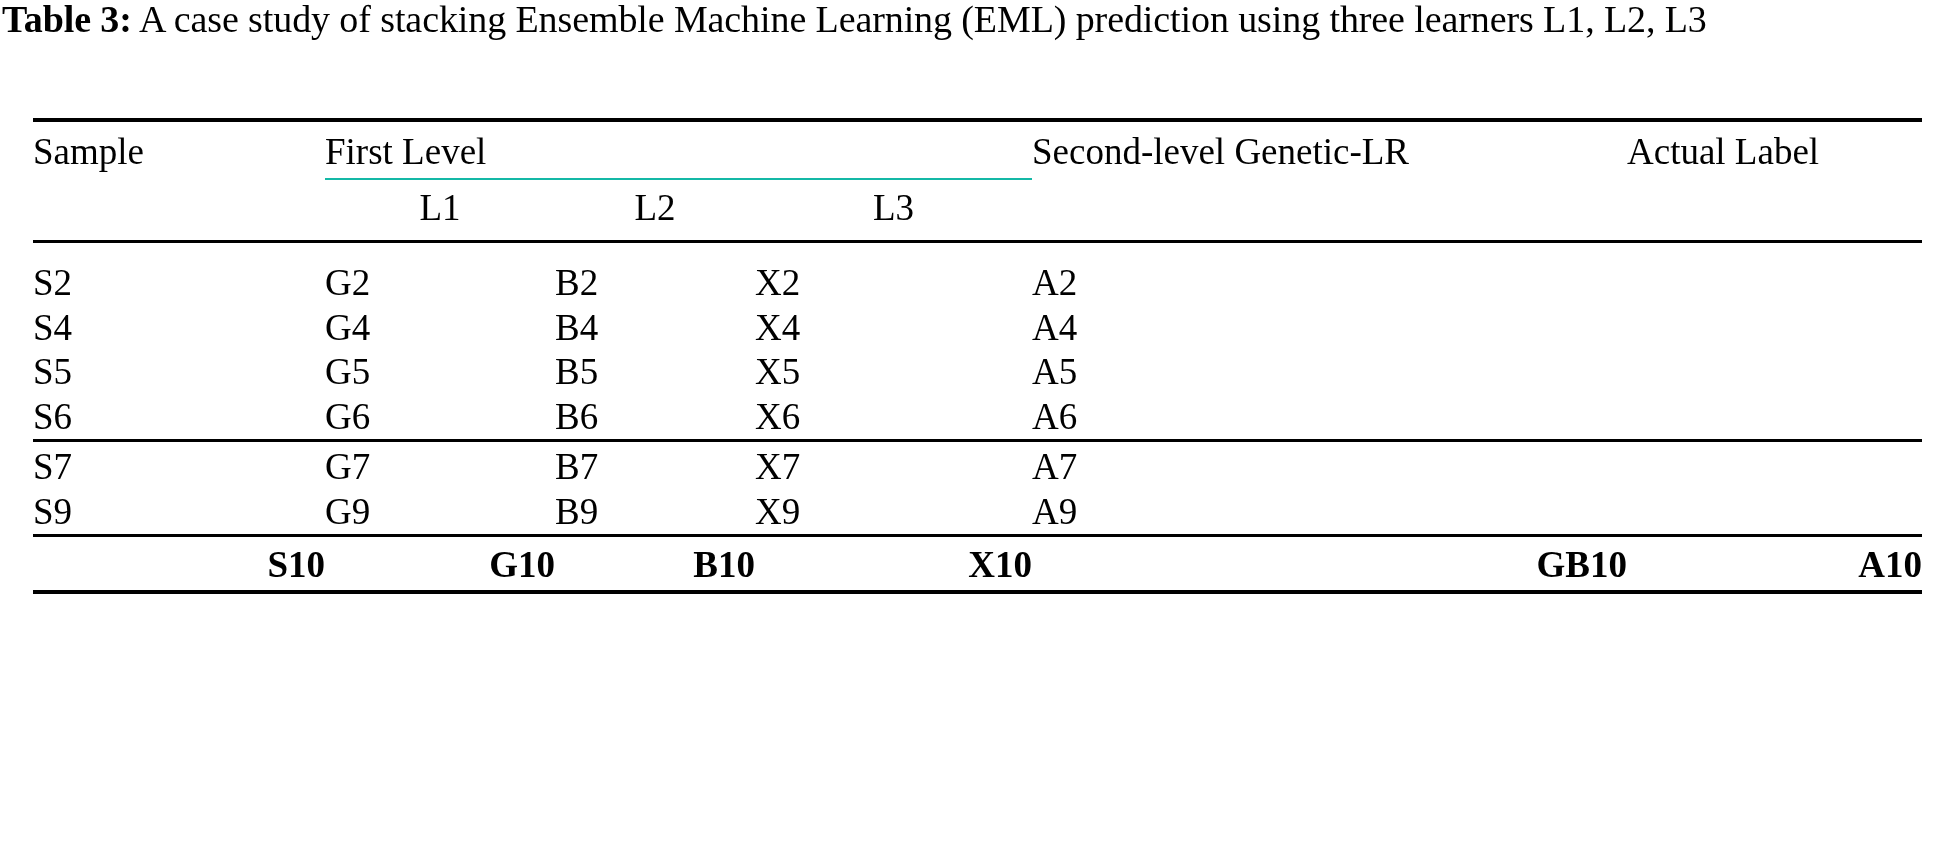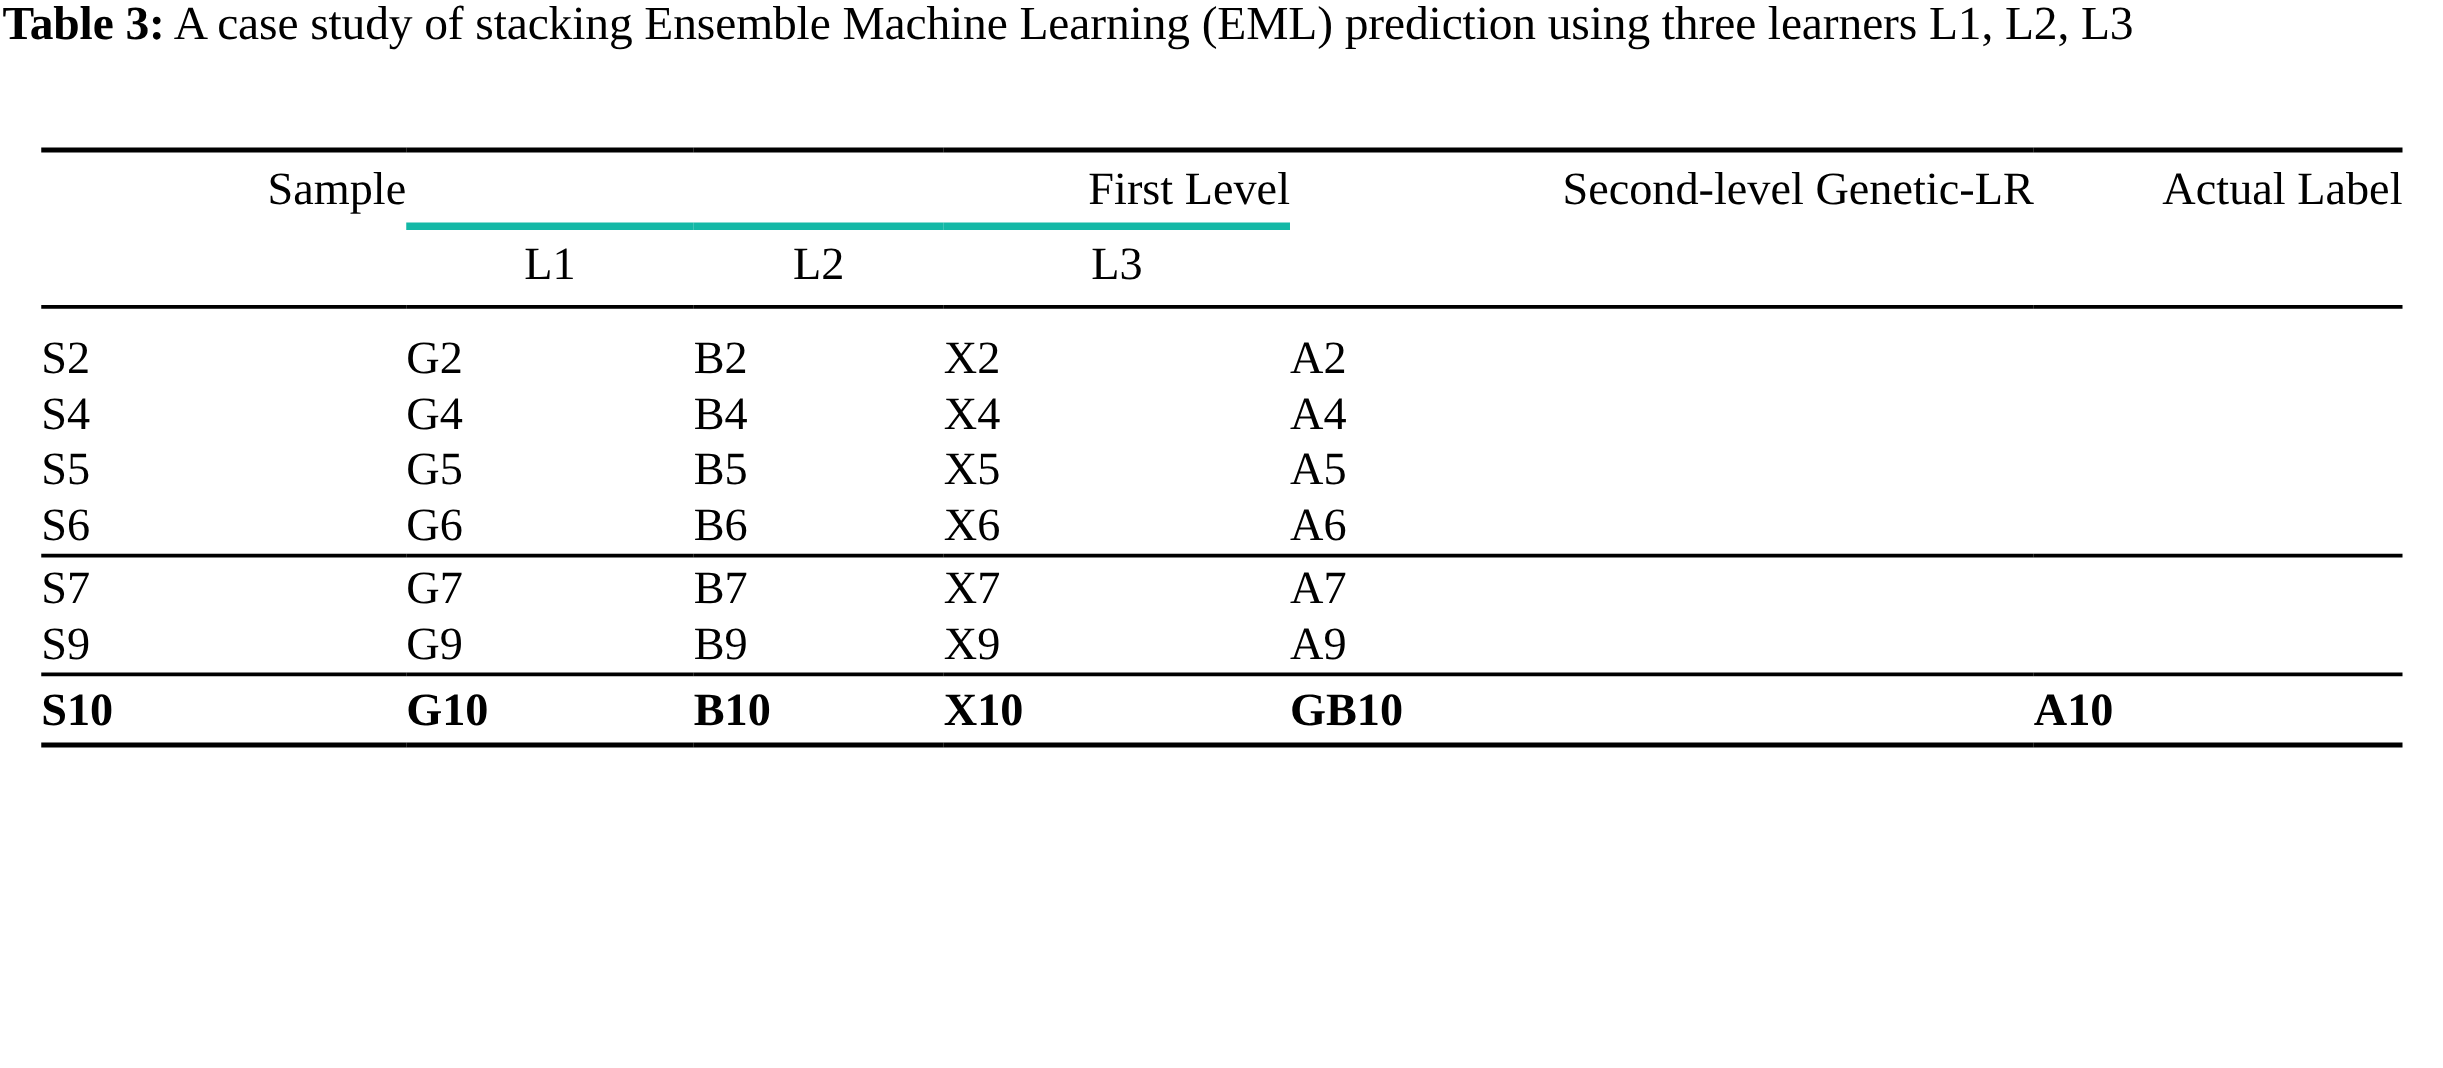--- a/index.html
+++ b/index.html
@@ -87,25 +87,24 @@
     border-top: 4px solid #000;
     height: 0;
     font-size: 0;
     line-height: 0;
   }
 
   
   tr.hdr-group td {
     height: 48px;
     padding-top: 8px;
-    text-align: right;
   }
   td.group-first-level {
     text-align: center;
-    border-bottom: 6px solid #14b8a6;
+    border-bottom: 2px solid #14b8a6;
     padding-bottom: 3px;
   }
   td.hdr-plain {
     padding-bottom: 3px;
   }
 
   
   tr.hdr-sub td {
     height: 54px;
     padding-top: 6px;
@@ -126,20 +125,21 @@
   }
   tr.data-row.bold td {
     font-weight: bold;
   }
   tr.data-row.first-after-rule td {
     padding-top: 3px;
   }
   tr.data-row.bold td {
     height: 50px;
     line-height: 50px;
+    text-align: right;
   }
 </style>
 </head>
 <body>
 
 <div class="page">
 
   <div class="caption">
     <span class="cap-label">Table 3:</span><span> A case study of stacking Ensemble Machine Learning (EML) prediction using three learners L1, L2, L3</span>
   </div>

